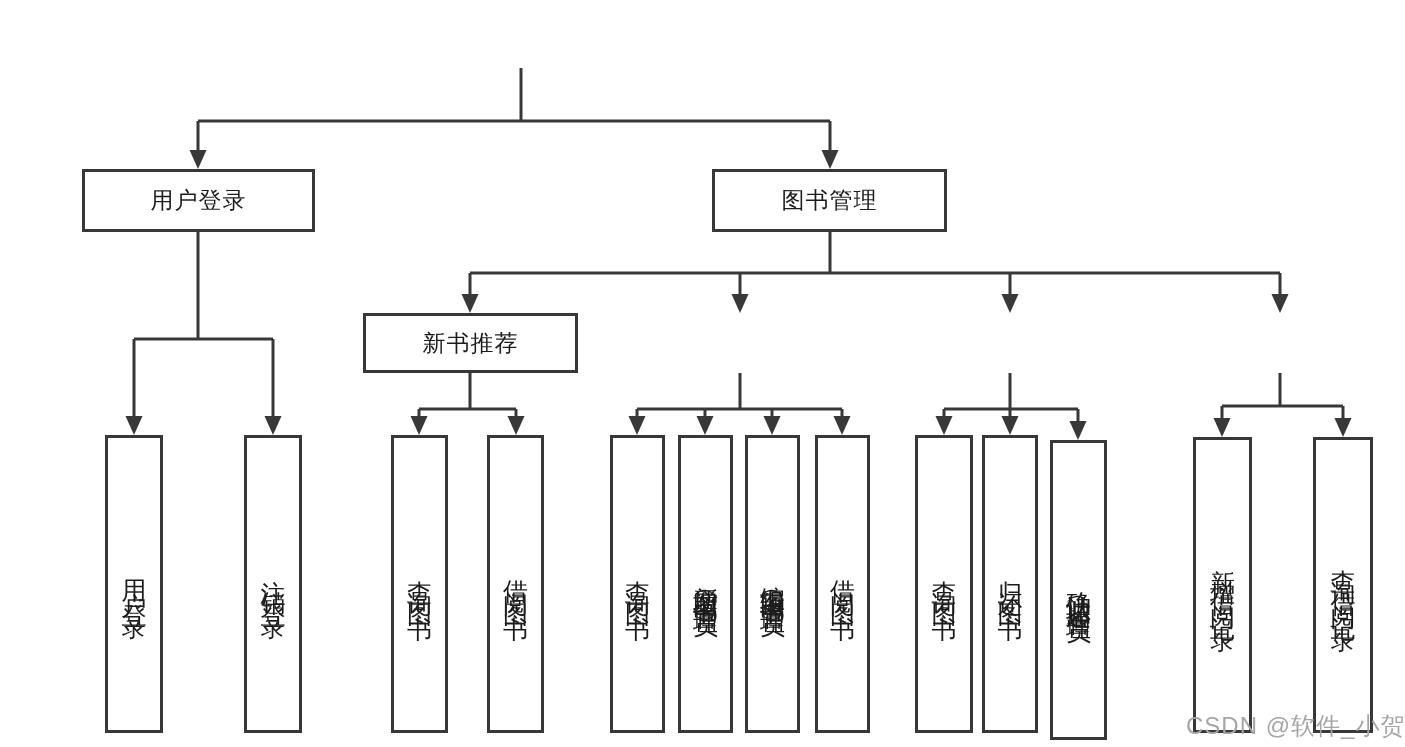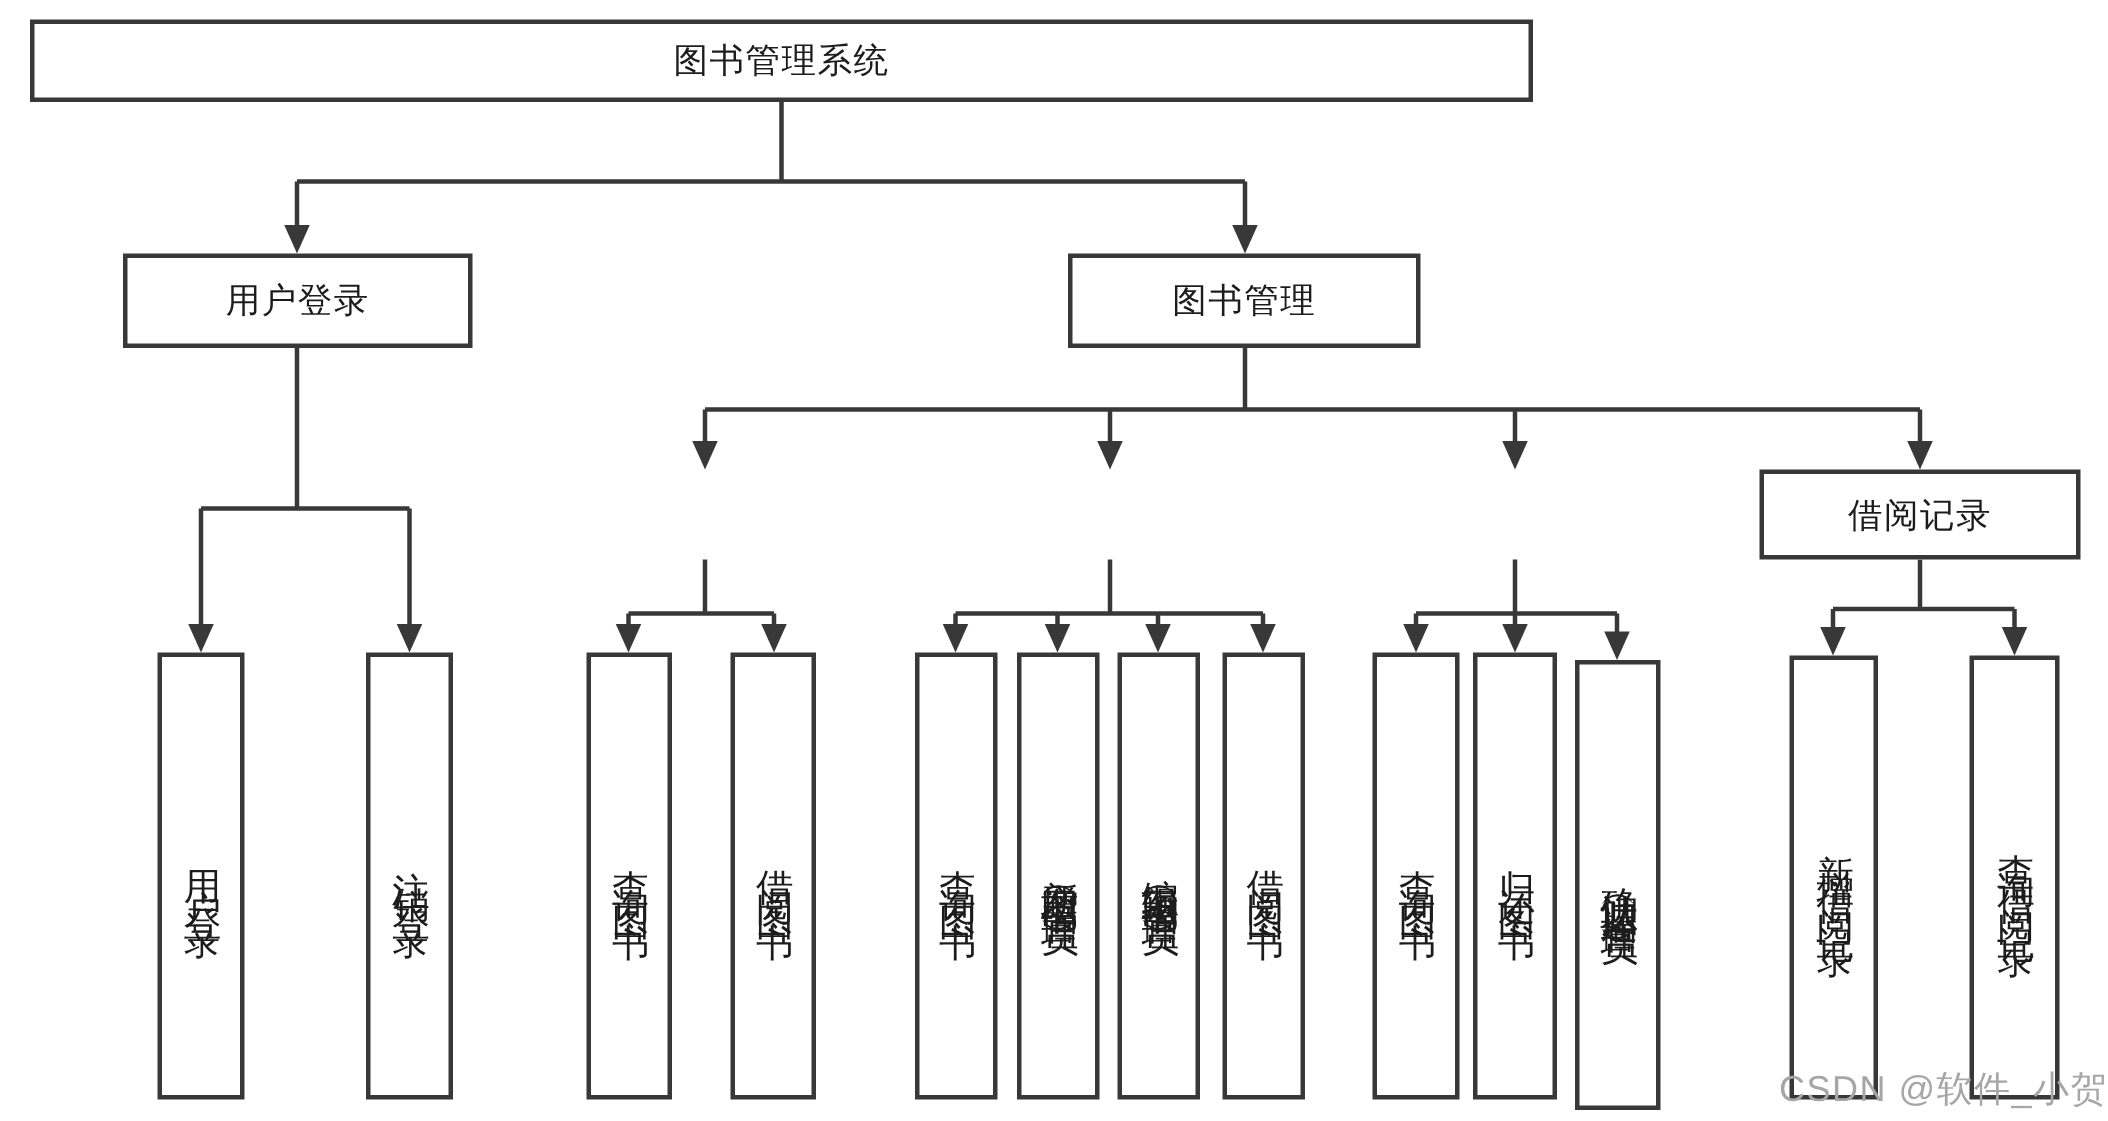--- a/index.html
+++ b/index.html
@@ -76,33 +76,30 @@
       <polygon points="696.5,416 713.5,416 705,435" fill="#383838"></polygon>
       <polygon points="763.5,416 780.5,416 772,435" fill="#383838"></polygon>
       <polygon points="833.5,416 850.5,416 842,435" fill="#383838"></polygon>
       <polygon points="935.5,416 952.5,416 944,435" fill="#383838"></polygon>
       <polygon points="1001.5,416 1018.5,416 1010,435" fill="#383838"></polygon>
       <polygon points="1069.5,421 1086.5,421 1078,440" fill="#383838"></polygon>
       <polygon points="1213.5,418 1230.5,418 1222,437" fill="#383838"></polygon>
       <polygon points="1334.5,418 1351.5,418 1343,437" fill="#383838"></polygon>
     </svg>
 
-  <div class="node h" style="left:20px;top:13px;width:1002px;height:55px">
-    <span class="lbl">图书管理系统</span>
-  </div>
 
   <div class="node h" style="left:82px;top:169px;width:233px;height:63px">
     <span class="lbl">用户登录</span>
   </div>
   <div class="node h" style="left:712px;top:169px;width:235px;height:63px">
     <span class="lbl">图书管理</span>
   </div>
 
-  <div class="node h" style="left:1173px;top:313px;width:214px;height:60px">
-    <span class="lbl">借阅记录</span>
+  <div class="node h" style="left:363px;top:313px;width:215px;height:60px">
+    <span class="lbl">新书推荐</span>
   </div>
 
   <div class="node v" style="left:105px;top:435px;width:58px;height:298px">
     <span class="lbl">用户登录</span>
   </div>
   <div class="node v" style="left:244px;top:435px;width:58px;height:298px">
     <span class="lbl">注销登录</span>
   </div>
 
   <div class="node v" style="left:391px;top:435px;width:57px;height:298px">

